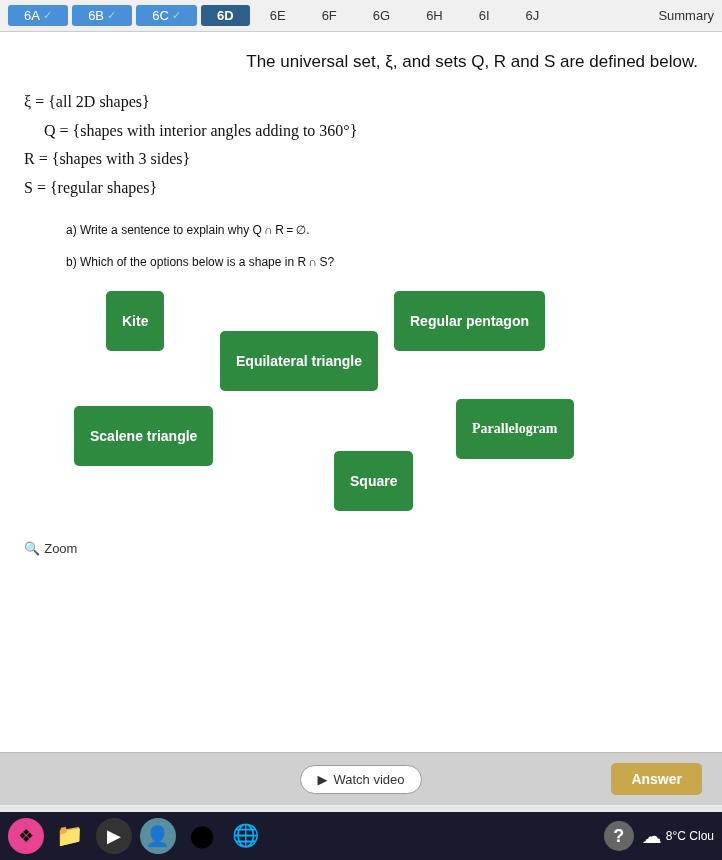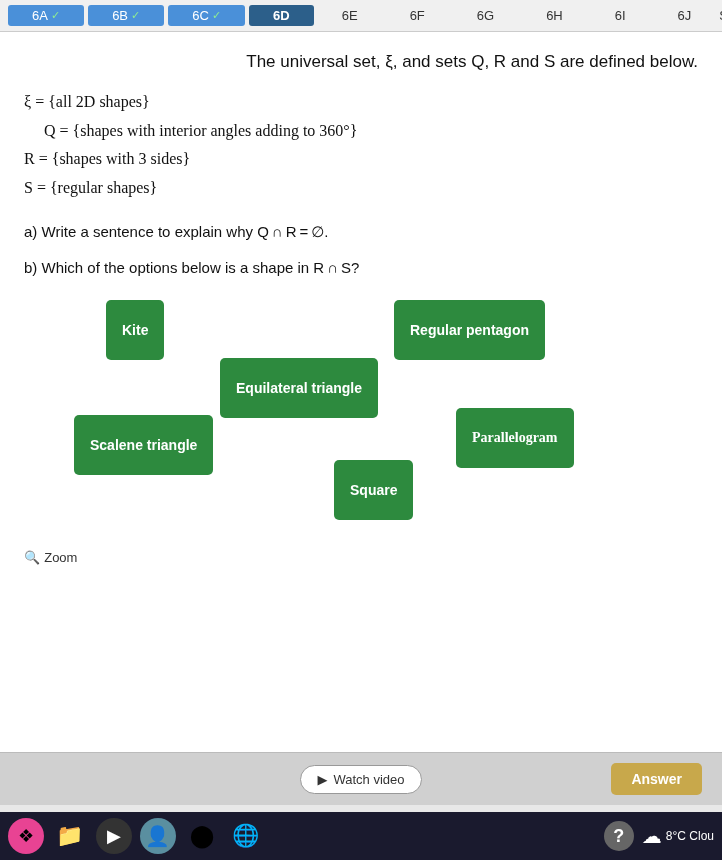--- a/index.html
+++ b/index.html
@@ -16,21 +16,21 @@
     .top-nav {
       display: flex;
       align-items: center;
       background: #f0f0f0;
       border-bottom: 1px solid #ccc;
       padding: 4px 8px;
       gap: 4px;
       height: 32px;
     }
     .nav-item {
-      padding: 3px 24px;
+      padding: 3px 16px;
       font-size: 13px;
       cursor: pointer;
       border-radius: 3px;
       display: flex;
       align-items: center;
       gap: 3px;
     }
     .nav-item.completed {
       background: #4a90d9;
       color: white;
@@ -81,25 +81,26 @@
     .definitions .def-line {
       display: block;
       text-align: left;
     }
     .definitions .def-line.left-align {
       text-align: left;
       padding-left: 20px;
     }
 
     .question {
-      font-size: 15px;
+      font-size: 12px;
       color: #111;
       margin-bottom: 14px;
       line-height: 1.5;
       font-family: Arial, sans-serif;
+      margin-left: 42px;
     }
 
     
     .answers-area {
       position: relative;
       height: 240px;
       margin: 20px 0 10px 0;
     }
 
     .answer-btn {
@@ -280,21 +281,21 @@
   <div class="answers-area">
 
     <button class="answer-btn" style="left:82px; top:0px;">
       <span>Kite</span>
     </button>
 
     <button class="answer-btn" style="left:370px; top:0px;">
       <span>Regular pentagon</span>
     </button>
 
-    <button class="answer-btn" style="left:196px; top:58px;text-align:center;">
+    <button class="answer-btn" style="left:196px; top:40px;text-align:center;">
       <span>Equilateral triangle</span>
     </button>
 
     <button class="answer-btn" style="left:432px; top:108px;font-family:Liberation Serif, serif;">
       <span>Parallelogram</span>
     </button>
 
     <button class="answer-btn" style="left:50px; top:115px;">
       <span>Scalene triangle</span>
     </button>

